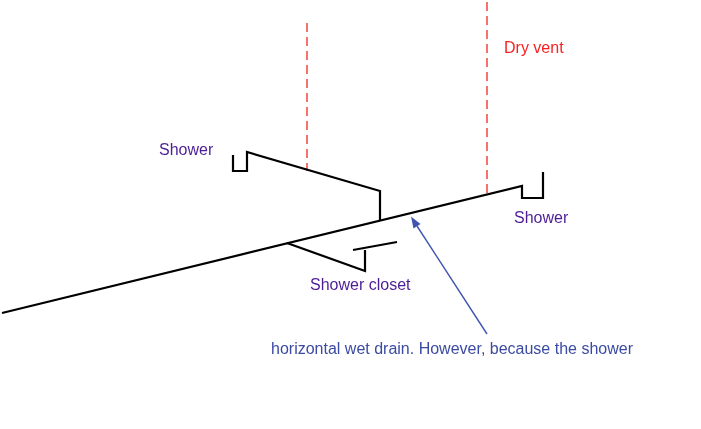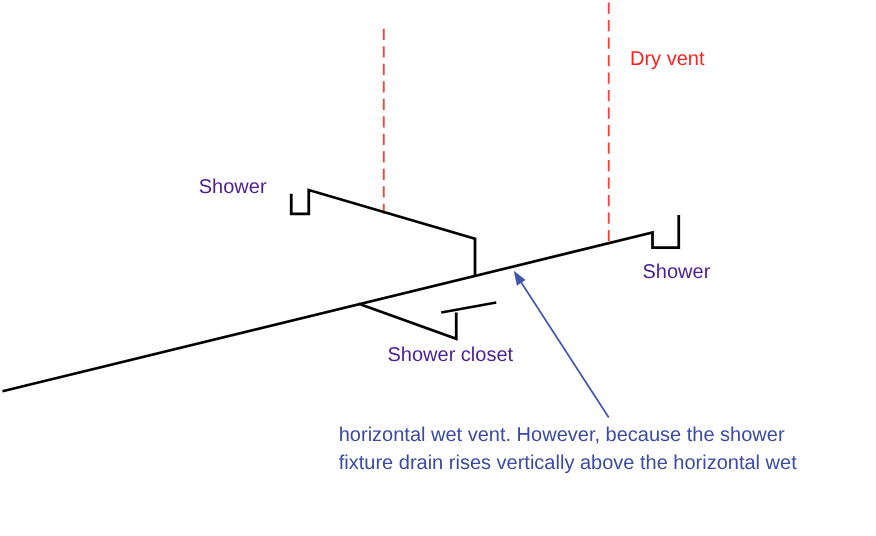--- a/index.html
+++ b/index.html
@@ -66,17 +66,16 @@
 
   <div class="label" style="left:159px; top:140px;">Shower</div>
 
   <div class="label label-dry-vent" style="left:504px; top:38px;">Dry vent</div>
 
   <div class="label" style="left:514px; top:208px;">Shower</div>
 
   <div class="label" style="left:310px; top:275px;">Shower closet</div>
 
   <div class="annotation">
-    <div>horizontal wet vent. However, because the shower</div>
-    <div>fixture drain rises vertically above the horizontal wet</div>
+    <div>horizontal wet drain. However, because the shower</div>
   </div>
 
 </div>
 
 </body></html>

